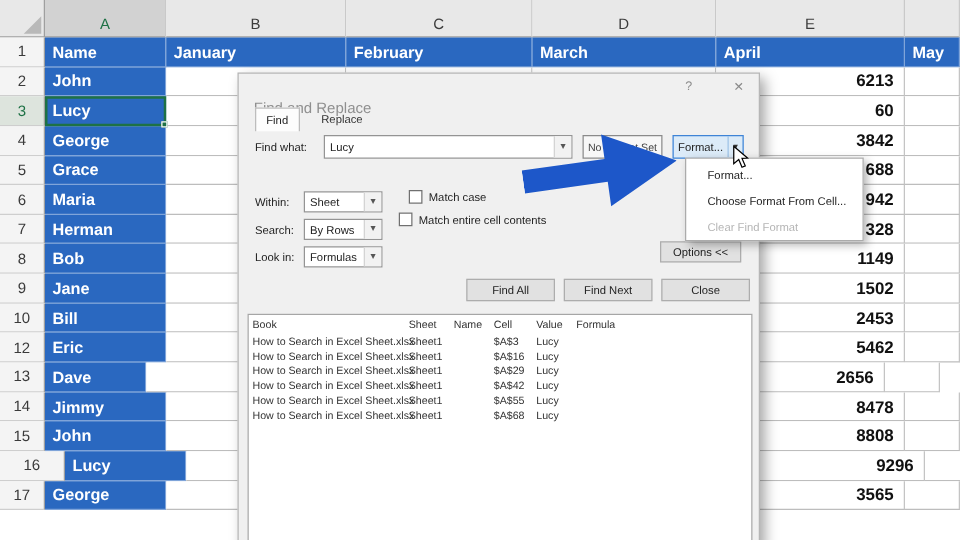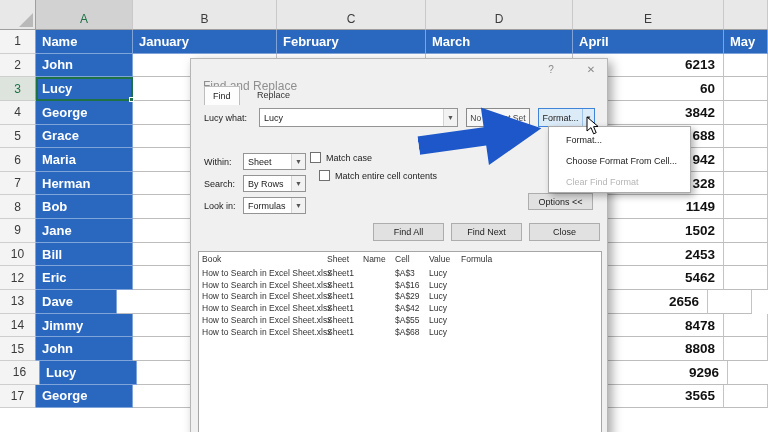--- a/index.html
+++ b/index.html
@@ -207,21 +207,21 @@
       <div class="row">
         <div class="cell rowhdr" style="width: 36px;">15</div>
         <div class="cell blue" style="width: 97px;">John</div>
         <div class="cell white" style="width: 144px;"></div>
         <div class="cell white" style="width: 149px;"></div>
         <div class="cell white" style="width: 147px;"></div>
         <div class="cell white val" style="width: 151px;">8808</div>
         <div class="cell white" style="width: 44px;"></div>
       </div>
       <div class="row">
-        <div class="cell rowhdr" style="width: 40px;">16</div>
+        <div class="cell rowhdr" style="width: 52px;">16</div>
         <div class="cell blue" style="width: 97px;">Lucy</div>
         <div class="cell white" style="width: 144px;"></div>
         <div class="cell white" style="width: 149px;"></div>
         <div class="cell white" style="width: 147px;"></div>
         <div class="cell white val" style="width: 151px;">9296</div>
         <div class="cell white" style="width: 44px;"></div>
       </div>
       <div class="row">
         <div class="cell rowhdr" style="width: 36px;">17</div>
         <div class="cell blue" style="width: 97px;">George</div>
@@ -237,21 +237,21 @@
     </div>
 
   <div id="dialog">
     <div id="dlg-title">Find and Replace</div>
     <div id="dlg-help" class="dlg-sys">?</div>
     <div id="dlg-close" class="dlg-sys">✕</div>
 
     <div id="tab-find" class="tab active">Find</div>
     <div id="tab-replace" class="tab inactive">Replace</div>
 
-    <div class="lbl" style="left:13px; top:54px;">Lucy what:</div>
+    <div class="lbl" style="left:13px; top:54px;">Find what:</div>
     <div class="combo" style="left:68px; top:49px; width:199px; height:19px;">
       <div class="txt">Lucy</div>
       <div class="arrowbox">▼</div>
     </div>
     <div id="no-format">No Format Set</div>
     <div id="format-btn">
       <div class="flabel">Format...</div>
       <div class="fdivider"></div>
       <div class="fdrop">▼</div>
     </div>
@@ -267,21 +267,21 @@
           <div class="txt">By Rows</div>
           <div class="arrowbox">▼</div>
         </div>
         <div class="lbl" style="left: 13px; top: 142px;">Look in:</div>
         <div class="combo" style="left: 52px; top: 138px; width: 63px; height: 17px;">
           <div class="txt">Formulas</div>
           <div class="arrowbox">▼</div>
         </div>
       </div>
     <div id="checks">
-        <div class="checkrow" style="left: 119px; top: 93px;">
+        <div class="checkrow" style="left: 136px; top: 93px;">
           <div class="checkbox"></div>
           <div>Match case</div>
         </div>
         <div class="checkrow" style="left: 128px; top: 111px;">
           <div class="checkbox"></div>
           <div>Match entire cell contents</div>
         </div>
       </div>
 
     <div class="btn" style="left:337px; top:134px; width:65px; height:17px;">Options &lt;&lt;</div>

